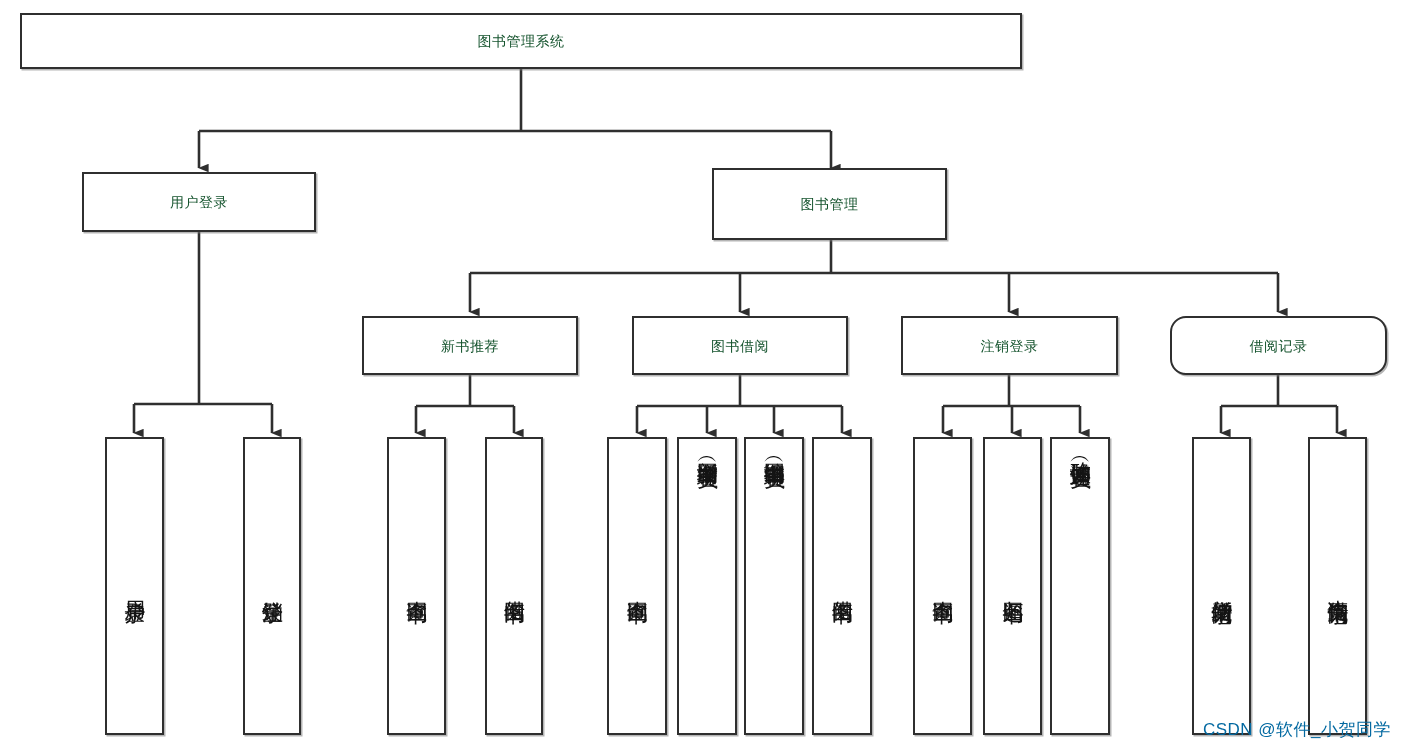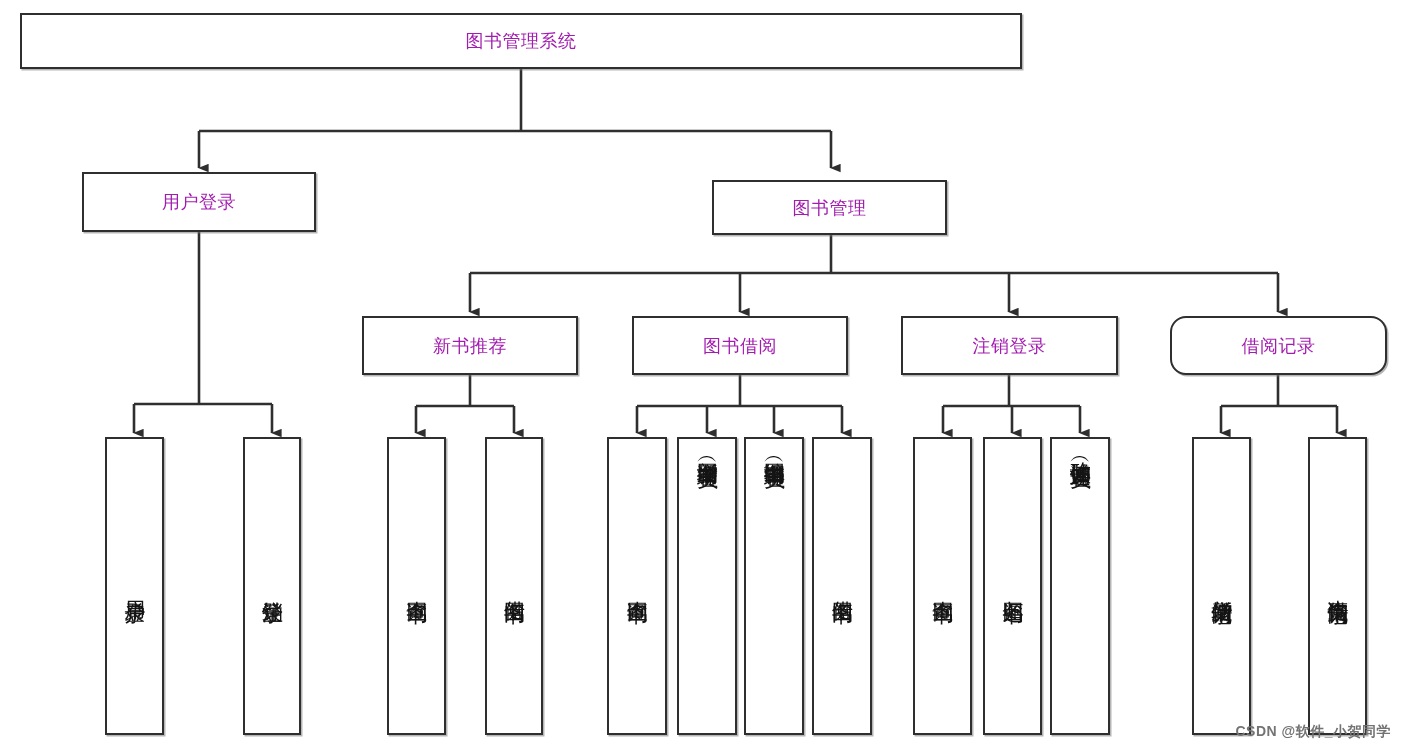--- a/index.html
+++ b/index.html
@@ -27,22 +27,22 @@
     border: 2px solid #2f2f2f;
     background: #ffffff;
     box-shadow: 1.5px 1.5px 0 rgba(120,120,120,0.55);
   }
   .node-box.horizontal {
     display: flex;
     align-items: center;
     justify-content: center;
   }
   .node-label-h {
-    font-size: 18px;
-    color: #a21caf;
+    font-size: 14px;
+    color: #14532d;
     letter-spacing: 0.5px;
     white-space: nowrap;
     line-height: 1;
   }
   .node-box.vertical {
     display: flex;
     align-items: flex-start;
     justify-content: center;
     padding-top: 6px;
   }
@@ -68,25 +68,24 @@
     left: 0;
     top: 0;
     width: 1405px;
     height: 747px;
     pointer-events: none;
   }
   #watermark {
     position: absolute;
     right: 14px;
     bottom: 6px;
-    font-size: 14px;
-    color: #737373;
+    font-size: 17px;
+    color: #0369a1;
     white-space: nowrap;
     letter-spacing: 0.5px;
-    font-weight: bold;
   }
 </style>
 </head>
 <body>
 
 <div id="diagram-root">
 
   <svg id="edge-layer" viewBox="0 0 1405 747" width="1405" height="747" xmlns="http://www.w3.org/2000/svg">
     <defs>
       <marker id="arrowhead" markerWidth="10" markerHeight="11" refX="4.2" refY="9.6" orient="auto" markerUnits="userSpaceOnUse">
@@ -139,21 +138,21 @@
     </g>
   </svg>
 
   <div class="node-box horizontal" style="left:20px; top:13px; width:1002px; height:56px;">
     <span class="node-label-h">图书管理系统</span>
   </div>
 
   <div class="node-box horizontal" style="left:82px; top:172px; width:234px; height:60px;">
     <span class="node-label-h">用户登录</span>
   </div>
-  <div class="node-box horizontal" style="left:712px; top:180px; width:235px; height:55px;">
+  <div class="node-box horizontal" style="left:712px; top:168px; width:235px; height:72px;">
     <span class="node-label-h">图书管理</span>
   </div>
 
   <div class="node-box horizontal" style="left:632px; top:316px; width:216px; height:59px;">
     <span class="node-label-h">图书借阅</span>
   </div>
   <div class="node-box horizontal" style="left:362px; top:316px; width:216px; height:59px;">
     <span class="node-label-h">新书推荐</span>
   </div>
   <div class="node-box horizontal" style="left:901px; top:316px; width:217px; height:59px;">

